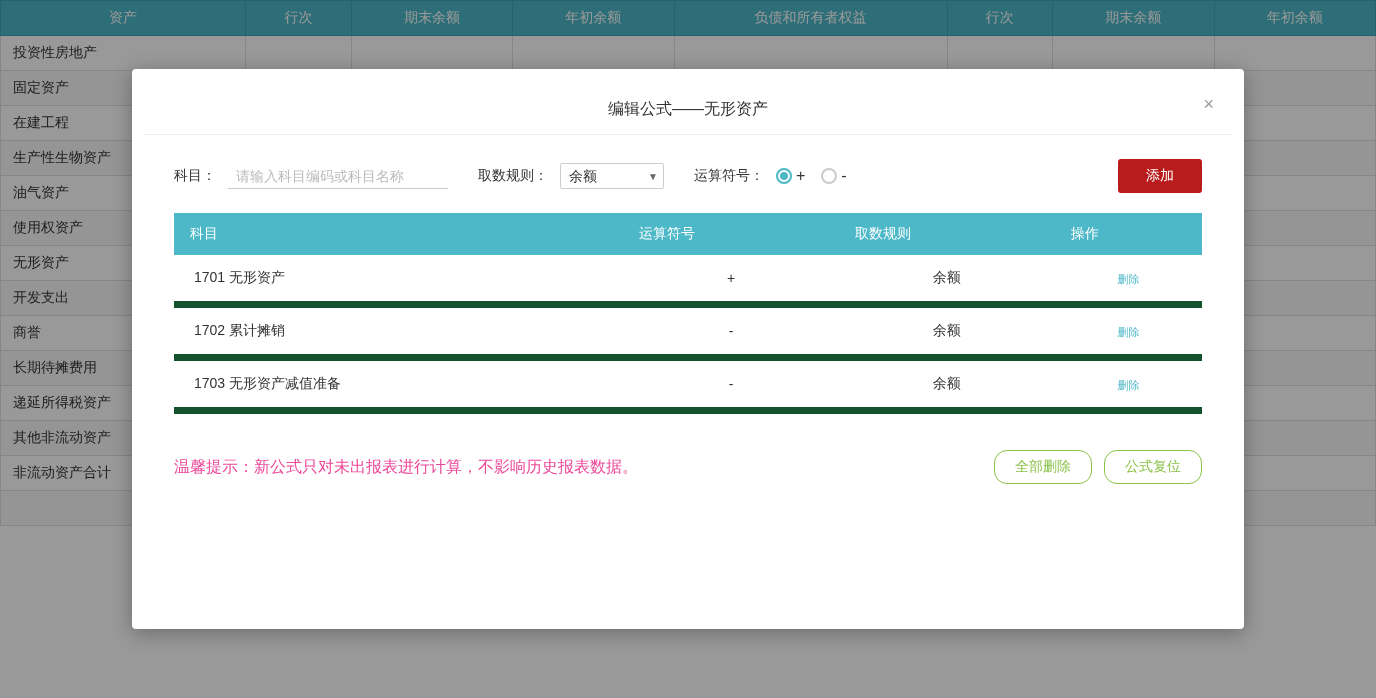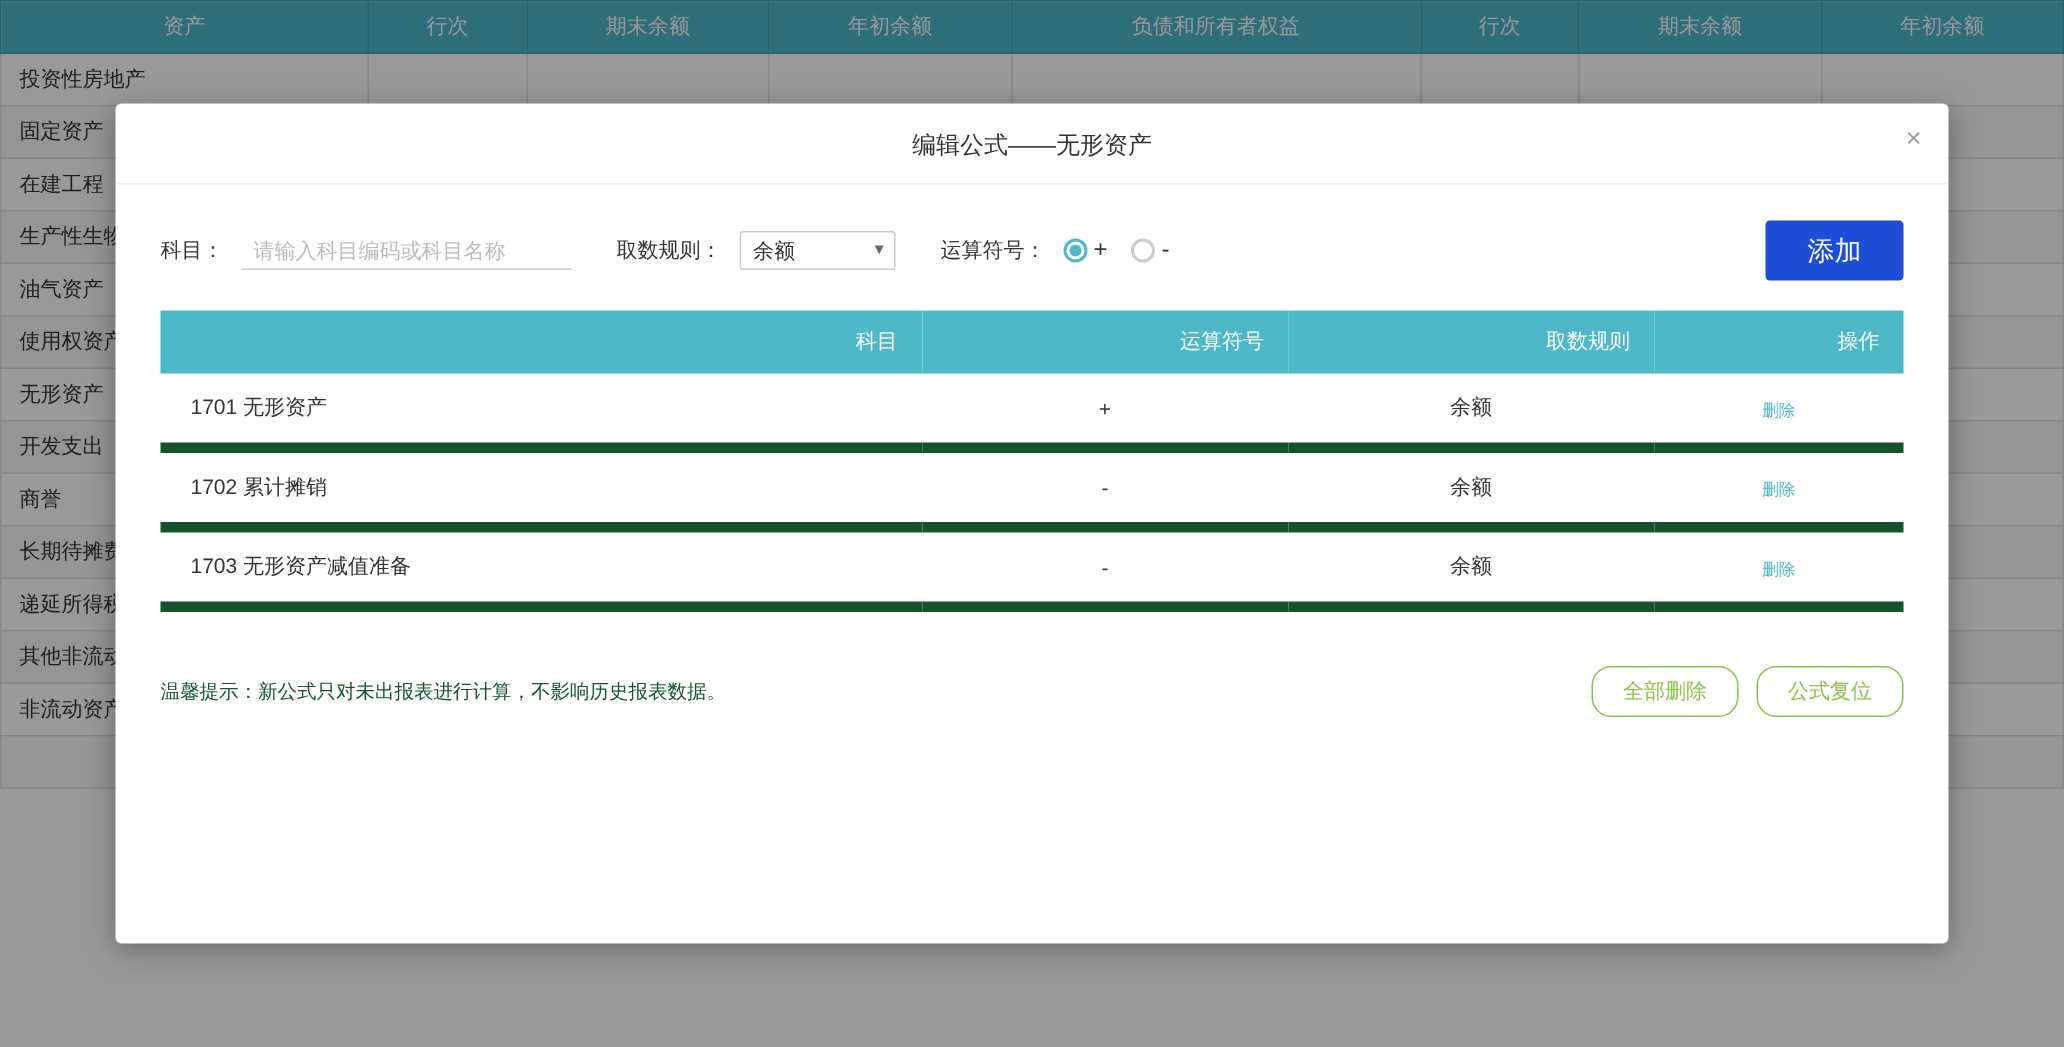--- a/index.html
+++ b/index.html
@@ -55,25 +55,25 @@
       background: rgba(0,0,0,0.4);
       display: flex;
       align-items: center;
       justify-content: center;
     }
 
     
     .modal {
       background: #fff;
       border-radius: 4px;
-      width: 1222px;
+      width: 1112px;
       min-height: 560px;
       box-shadow: 0 4px 20px rgba(0,0,0,0.3);
       position: relative;
-      padding: 0;
+      padding: 12px;
     }
 
     .modal-header {
       padding: 18px 24px 14px;
       border-bottom: 1px solid #eee;
       text-align: center;
       position: relative;
     }
 
     .modal-title {
@@ -201,45 +201,45 @@
       border-color: #ccc;
     }
 
     .radio-label {
       font-size: 16px;
       color: #333;
     }
 
     
     .btn-add {
-      background: #1d4ed8;
+      background: #b91c1c;
       color: #fff;
       border: none;
       border-radius: 3px;
       padding: 8px 28px;
-      font-size: 18px;
+      font-size: 14px;
       cursor: pointer;
       margin-left: auto;
     }
 
     
     .data-table {
       width: 100%;
       border-collapse: collapse;
       margin-top: 4px;
     }
 
     .data-table thead tr {
       background: #4db8c8;
     }
 
     .data-table thead th {
       color: #fff;
       padding: 12px 16px;
-      text-align: right;
+      text-align: left;
       font-weight: normal;
       font-size: 14px;
     }
 
     .data-table tbody tr {
       border-bottom: 7px solid #14532d;
     }
 
     .data-table tbody td {
       padding: 14px 16px;
@@ -264,22 +264,22 @@
 
     
     .modal-footer {
       padding: 16px 30px 20px;
       display: flex;
       align-items: center;
       justify-content: space-between;
     }
 
     .footer-tip {
-      color: #14532d;
-      font-size: 13px;
+      color: #ec4899;
+      font-size: 16px;
       font-family: Liberation Serif, serif;
     }
 
     .footer-btns {
       display: flex;
       gap: 12px;
     }
 
     .btn-outline {
       background: #fff;

